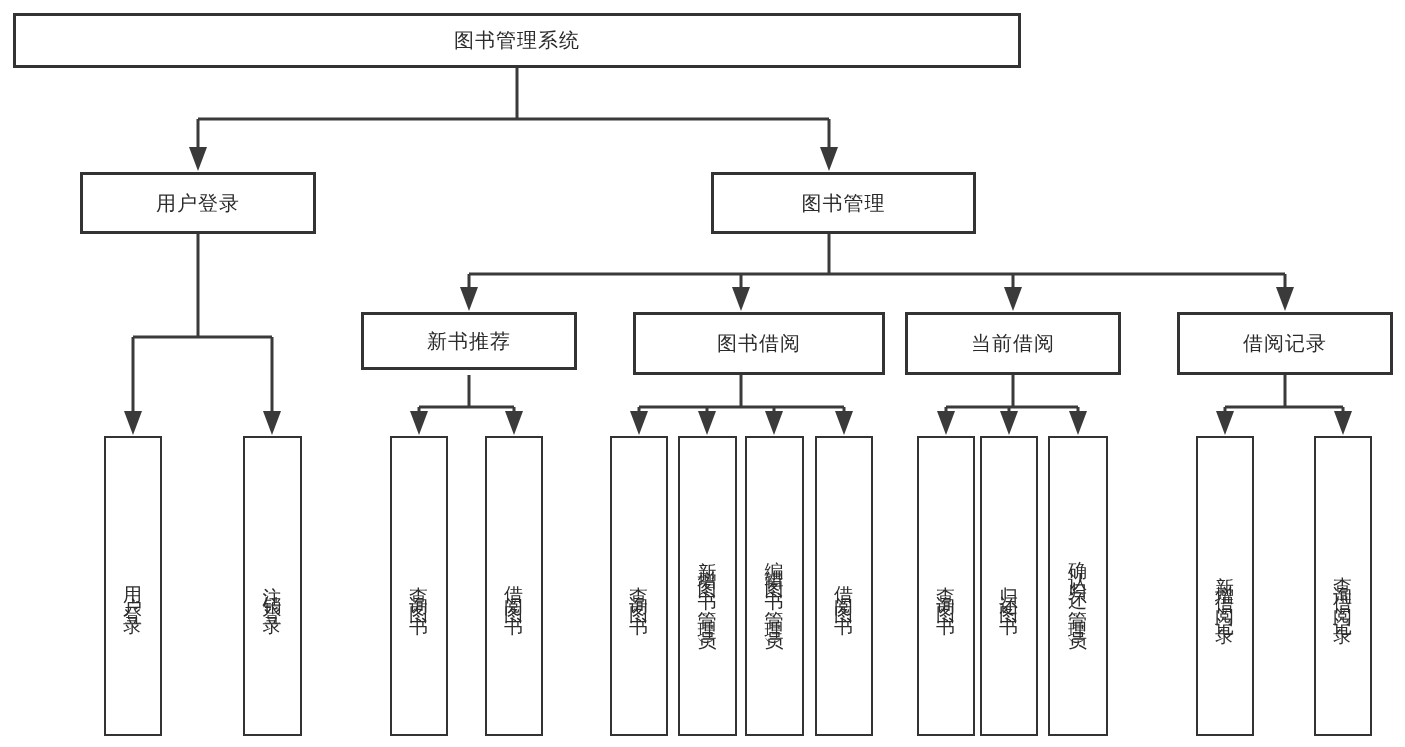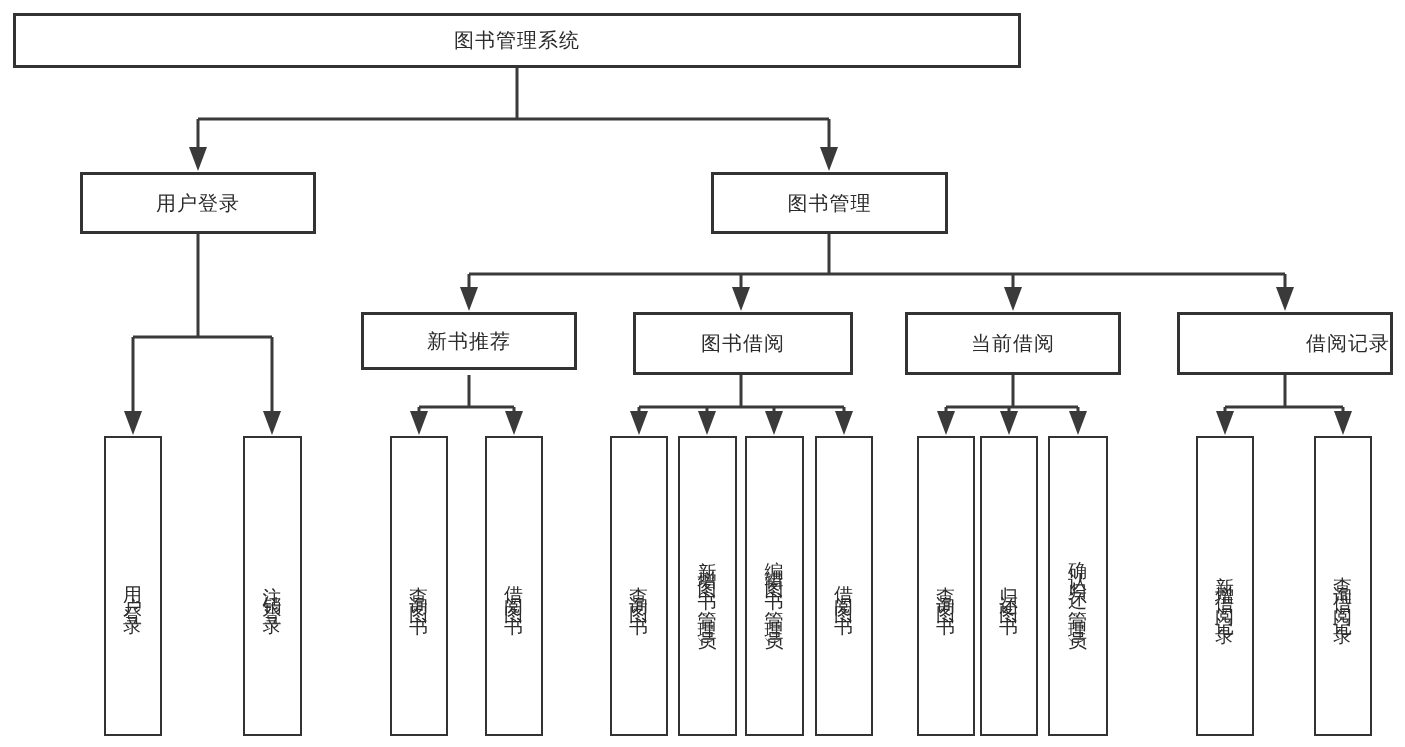--- a/index.html
+++ b/index.html
@@ -66,34 +66,34 @@
       </g>
   </svg>
 
   <div class="box" style="left: 13px; top: 13px; width: 1008px; height: 55px; border-color: rgb(51, 51, 51);">
     <span class="lvl-label">图书管理系统</span>
   </div>
 
   <div class="box" style="left: 80px; top: 172px; width: 236px; height: 62px; border-color: rgb(51, 51, 51);">
     <span class="lvl-label">用户登录</span>
   </div>
-  <div class="box" style="left: 711px; top: 172px; width: 237px; height: 62px; border-color: rgb(51, 51, 51);">
+  <div class="box" style="left: 711px; top: 172px; width: 265px; height: 62px; border-color: rgb(51, 51, 51);">
     <span class="lvl-label">图书管理</span>
   </div>
 
   <div class="box" style="left: 361px; top: 312px; width: 216px; height: 58px; border-color: rgb(51, 51, 51);">
     <span class="lvl-label">新书推荐</span>
   </div>
-  <div class="box" style="left: 633px; top: 312px; width: 220px; height: 63px; border-color: rgb(51, 51, 51);">
+  <div class="box" style="left: 633px; top: 312px; width: 252px; height: 63px; border-color: rgb(51, 51, 51);">
     <span class="lvl-label">图书借阅</span>
   </div>
   <div class="box" style="left: 905px; top: 312px; width: 216px; height: 63px; border-color: rgb(51, 51, 51);">
     <span class="lvl-label">当前借阅</span>
   </div>
-  <div class="box" style="left: 1177px; top: 312px; width: 216px; height: 63px; border-color: rgb(51, 51, 51); justify-content: flex-end;">
+  <div class="box" style="left: 1177px; top: 312px; width: 216px; height: 63px; border-color: rgb(51, 51, 51);">
     <span class="lvl-label">借阅记录</span>
   </div>
 
   <div class="box leaf" style="left: 104px; top: 436px; width: 58px; height: 300px; border-color: rgb(51, 51, 51);">
     <span class="vtext">用户登录</span>
   </div>
   <div class="box leaf" style="left: 243px; top: 436px; width: 59px; height: 300px; border-color: rgb(51, 51, 51);">
     <span class="vtext">注销登录</span>
   </div>
 

